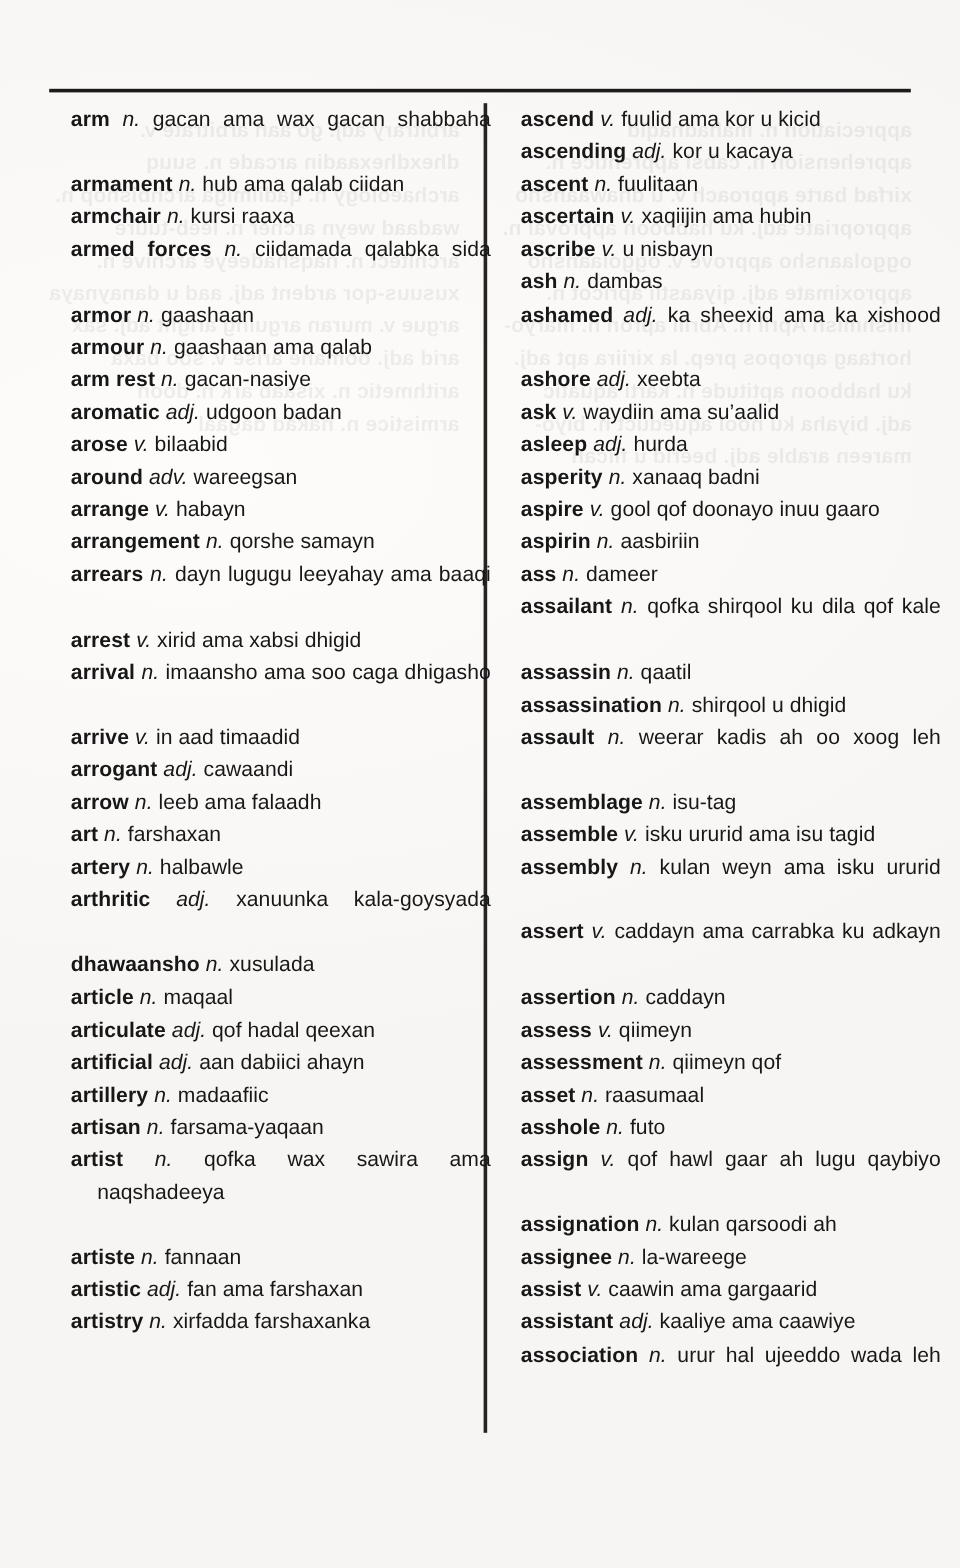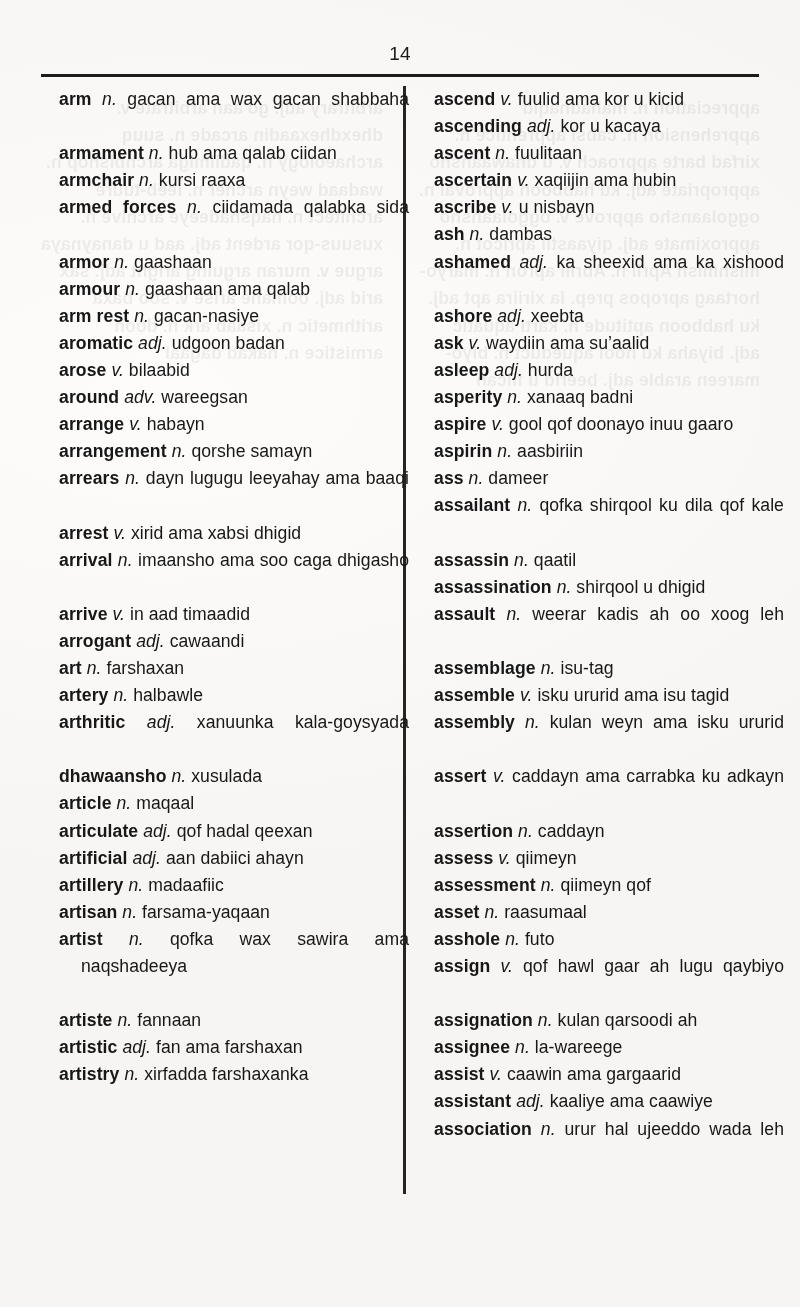--- a/index.html
+++ b/index.html
@@ -130,21 +130,20 @@
     font-weight: normal;
   }
 </style>
 </head>
 <body>
 
 <div class="page">
 
   <div class="showthrough" aria-hidden="true">appreciation n. mahadnaqid apprehension n. cabsi apprentice n. xirfad barte approach v. u dhawaansho appropriate adj. ku habboon approval n. oggolaansho approve v. oggolaansho approximate adj. qiyaastii apricot n. mishmish April n. Abriil apron n. maryo-hortaag apropos prep. la xiriira apt adj. ku habboon aptitude n. karti aquatic adj. biyaha ku nool aqueduct n. biyo-mareen arable adj. beerid u fiican arbitrary adj. go'aan arbitrate v. dhexdhexaadin arcade n. suuq archaeology n. qadiimiga archbishop n. wadaad weyn archer n. leeb-tuure architect n. naqshadeeye archive n. xusuus-qor ardent adj. aad u danaynaya argue v. muran arguing aright adj. sax arid adj. oomane arise v. soo baxa arithmetic n. xisaab ark n. doon armistice n. hakad dagaal</div>
 
-  <div class="page-number">14</div>
 
   <div class="top-rule"></div>
 
   <div class="columns">
     <div class="divider"></div>
 
     <div class="col col-left" id="col-left">
         <p class="entry"><span class="hw">arm</span> <span class="pos">n.</span> <span class="def">gacan ama wax gacan shabbaha</span></p>
         <p class="entry one-line"><span class="hw">armament</span> <span class="pos">n.</span> <span class="def">hub ama qalab ciidan</span></p>
         <p class="entry one-line"><span class="hw">armchair</span> <span class="pos">n.</span> <span class="def">kursi raaxa</span></p>
@@ -155,20 +154,21 @@
         <p class="entry one-line"><span class="hw">aromatic</span> <span class="pos">adj.</span> <span class="def">udgoon badan</span></p>
         <p class="entry one-line"><span class="hw">arose</span> <span class="pos">v.</span> <span class="def">bilaabid</span></p>
         <p class="entry one-line"><span class="hw">around</span> <span class="pos">adv.</span> <span class="def">wareegsan</span></p>
         <p class="entry one-line"><span class="hw">arrange</span> <span class="pos">v.</span> <span class="def">habayn</span></p>
         <p class="entry one-line"><span class="hw">arrangement</span> <span class="pos">n.</span> <span class="def">qorshe samayn</span></p>
         <p class="entry"><span class="hw">arrears</span> <span class="pos">n.</span> <span class="def">dayn lugugu leeyahay ama baaqi</span></p>
         <p class="entry one-line"><span class="hw">arrest</span> <span class="pos">v.</span> <span class="def">xirid ama xabsi dhigid</span></p>
         <p class="entry"><span class="hw">arrival</span> <span class="pos">n.</span> <span class="def">imaansho ama soo caga dhigasho</span></p>
         <p class="entry one-line"><span class="hw">arrive</span> <span class="pos">v.</span> <span class="def">in aad timaadid</span></p>
         <p class="entry one-line"><span class="hw">arrogant</span> <span class="pos">adj.</span> <span class="def">cawaandi</span></p>
+        <p class="entry one-line"><span class="hw">arrow</span> <span class="pos">n.</span> <span class="def">leeb ama falaadh</span></p>
         <p class="entry one-line"><span class="hw">art</span> <span class="pos">n.</span> <span class="def">farshaxan</span></p>
         <p class="entry one-line"><span class="hw">artery</span> <span class="pos">n.</span> <span class="def">halbawle</span></p>
         <p class="entry"><span class="hw">arthritic</span> <span class="pos">adj.</span> <span class="def">xanuunka kala-goysyada</span></p>
         <p class="entry one-line"><span class="hw">dhawaansho</span> <span class="pos">n.</span> <span class="def">xusulada</span></p>
         <p class="entry one-line"><span class="hw">article</span> <span class="pos">n.</span> <span class="def">maqaal</span></p>
         <p class="entry one-line"><span class="hw">articulate</span> <span class="pos">adj.</span> <span class="def">qof hadal qeexan</span></p>
         <p class="entry one-line"><span class="hw">artificial</span> <span class="pos">adj.</span> <span class="def">aan dabiici ahayn</span></p>
         <p class="entry one-line"><span class="hw">artillery</span> <span class="pos">n.</span> <span class="def">madaafiic</span></p>
         <p class="entry one-line"><span class="hw">artisan</span> <span class="pos">n.</span> <span class="def">farsama-yaqaan</span></p>
         <p class="entry"><span class="hw">artist</span> <span class="pos">n.</span> <span class="def">qofka wax sawira ama naqshadeeya</span></p>

